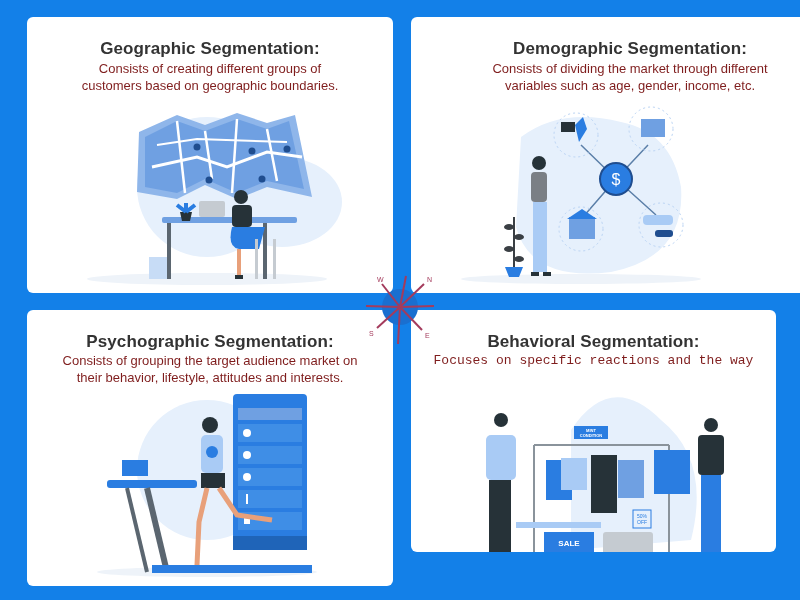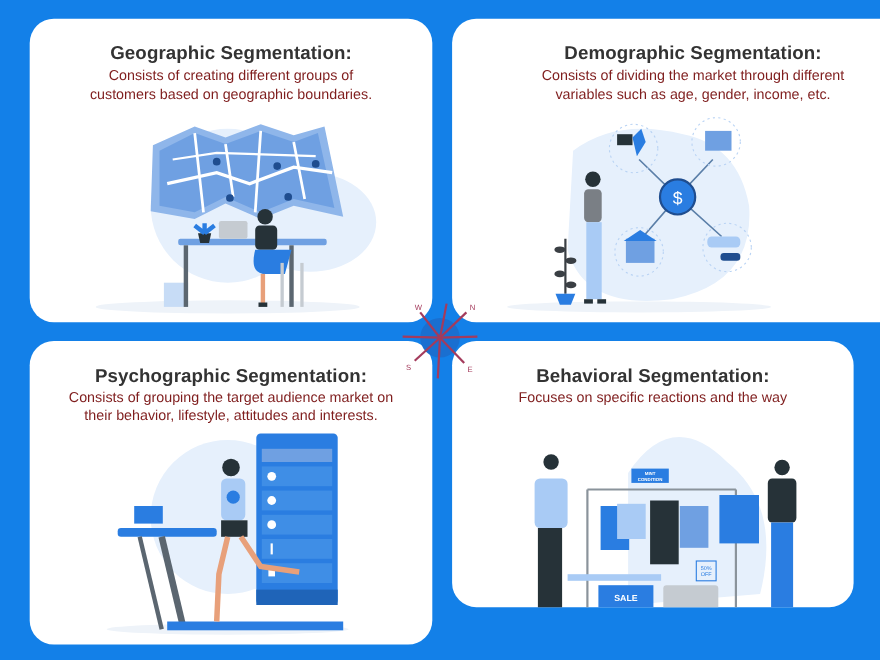--- a/index.html
+++ b/index.html
@@ -1,36 +1,36 @@
 <!DOCTYPE html>
 <html><head>
 <meta charset="utf-8">
 <style>
   * { box-sizing: border-box; margin: 0; padding: 0; }
   html, body { width: 800px; height: 600px; overflow: hidden; }
   body { background: #1380e8; font-family: "Liberation Sans", sans-serif; position: relative; }
   .card {
-    position: absolute; background: #ffffff; border-radius: 22px; overflow: hidden;
+    position: absolute; background: #ffffff; border-radius: 6px; overflow: hidden;
   }
   #c1 { left: 27px; top: 17px; width: 366px; height: 276px; }
   #c2 { left: 411px; top: 17px; width: 438px; height: 276px; }
   #c3 { left: 27px; top: 310px; width: 366px; height: 276px; padding-left: 32px; }
   #c4 { left: 411px; top: 310px; width: 365px; height: 242px; }
   .title {
     position: absolute; left: 0; right: 0; text-align: center;
     font-weight: bold; color: #333333; font-size: 17px; letter-spacing: 0.1px;
   }
   .desc {
     position: absolute; left: 0; right: 0; text-align: center;
     color: #7f1d1d; font-size: 13px; line-height: 16.5px;
   }
   #c1 .title { top: 22px; } #c1 .desc { top: 44px; }
   #c2 .title { top: 22px; } #c2 .desc { top: 44px; }
   #c3 .title { top: 22px; } #c3 .desc { top: 43px; }
-  #c4 .title { top: 22px; } #c4 .desc { top: 43px; }
+  #c4 .title { top: 22px; } #c4 .desc { top: 43px; font-family: Liberation Mono, monospace; }
   .illus { position: absolute; left: 0; top: 0; }
   .tag-text { font-family: "Liberation Sans", sans-serif; font-weight: bold; fill: #ffffff; }
   #compass { position: absolute; left: 352px; top: 262px; width: 96px; height: 90px; }
 </style>
 </head>
 <body>
 
 <div class="card" id="c1">
   <div class="title">Geographic Segmentation:</div>
   <div class="desc">

